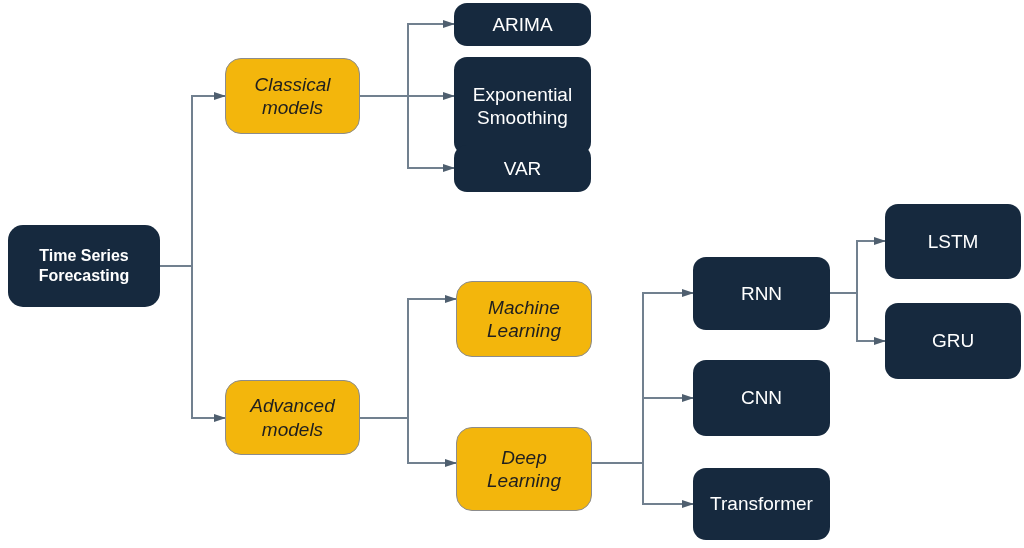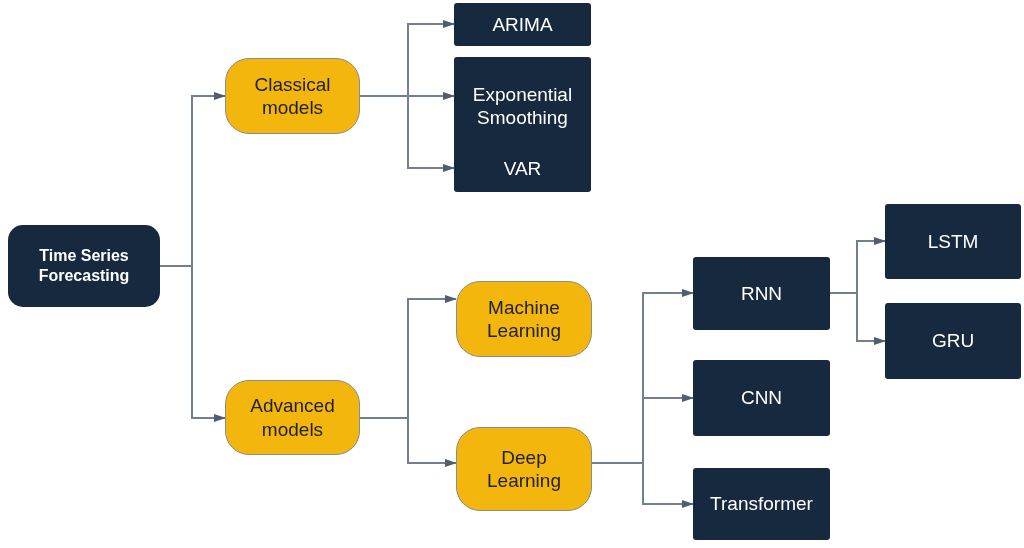--- a/index.html
+++ b/index.html
@@ -19,38 +19,39 @@
   .node {
     position: absolute;
     box-sizing: border-box;
     display: flex;
     align-items: center;
     justify-content: center;
     text-align: center;
     white-space: pre-line;
     font-size: 19px;
     line-height: 1.22;
-    border-radius: 3px;
+    border-radius: 13px;
   }
   .node.leaf {
     background: var(--node-dark);
     color: var(--text-light);
   }
   .node.root {
     background: var(--node-dark);
     color: var(--text-light);
     font-weight: bold;
     font-size: 16px;
     border-radius: 15px;
   }
   .node.category {
     background: var(--node-yellow);
     color: var(--text-dark);
     border: 1.5px solid var(--yellow-border);
-    border-radius: 24px;
+    border-radius: 16px;
+    font-style: italic;
   }
 </style>
 </head>
 <body>
 
 <div id="stage" style="--node-dark: #16293E; --node-yellow: #F3B60C; --yellow-border: #8C8C8C; --text-light: #FFFFFF; --text-dark: #1F1F1F;">
   <svg id="edges" width="1024" height="548" viewBox="0 0 1024 548" xmlns="http://www.w3.org/2000/svg">
     <defs>
       <marker id="arrowhead" markerWidth="12" markerHeight="8" refX="11" refY="4" orient="auto" markerUnits="userSpaceOnUse">
         <path d="M0,0 L12,4 L0,8 Z" fill="#4F5F6F"></path>

